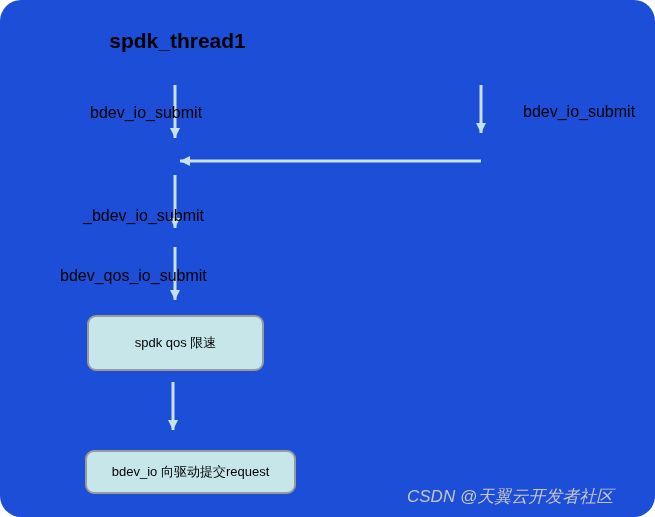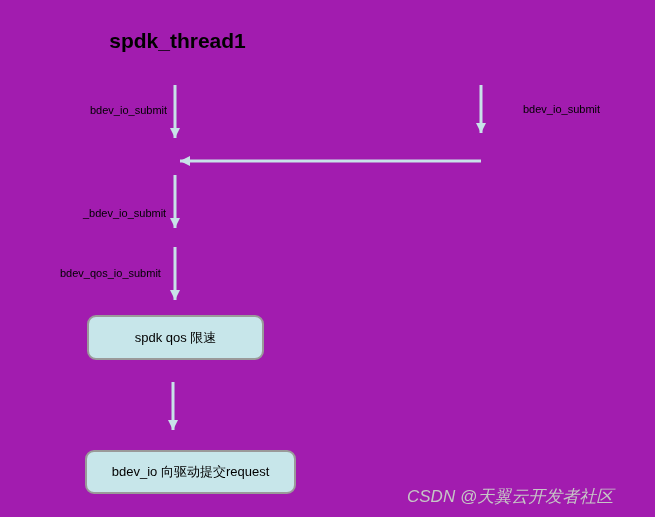--- a/index.html
+++ b/index.html
@@ -8,22 +8,23 @@
     --box-border:#9a9a9a;
     --watermark-color:#c6c6c6;
     --text-color:#000000;
   }
   html,body{margin:0;padding:0;background:#ffffff;}
   body{font-family:"Liberation Sans", sans-serif;}
   #canvas{
     position:relative;
     width:655px;
     height:517px;
-    background:#a21caf;
+    background:#1d4ed8;
     overflow:hidden;
+    border-radius:21px;
   }
   #arrows{
     position:absolute;
     left:0;top:0;
     width:655px;height:517px;
   }
   .arrow-line{
     stroke:var(--arrow-color);
     stroke-width:3;
     fill:none;
@@ -34,21 +35,21 @@
   .diagram-title{
     position:absolute;
     font-size:21px;
     font-weight:bold;
     color:var(--text-color);
     white-space:nowrap;
     text-align:center;
   }
   .edge-label{
     position:absolute;
-    font-size:11px;
+    font-size:16px;
     color:var(--text-color);
     white-space:nowrap;
     padding-left:28px;
   }
   .node-box{
     position:absolute;
     background:var(--box-fill);
     border:2px solid var(--box-border);
     border-radius:9px;
     display:flex;
@@ -92,19 +93,19 @@
   <div class="edge-label" style="left:62px;top:104px;">bdev_io_submit</div>
 
   <div class="edge-label" style="left:495px;top:103px;">bdev_io_submit</div>
 
 
   <div class="edge-label" style="left:55px;top:194px;margin-top:13px;">_bdev_io_submit</div>
 
   <div class="edge-label" style="left:32px;top:267px;">bdev_qos_io_submit</div>
 
 
-  <div class="node-box" style="left:87px;top:315px;width:177px;height:45px;">spdk qos 限速</div>
+  <div class="node-box" style="left:87px;top:315px;width:177px;height:56px;">spdk qos 限速</div>
 
   <div class="node-box" style="left:85px;top:450px;width:211px;height:44px;">bdev_io 向驱动提交request</div>
 
   <div class="watermark" style="left:407px;top:485px;">CSDN @天翼云开发者社区</div>
 
 </div>
 
 </body></html>

